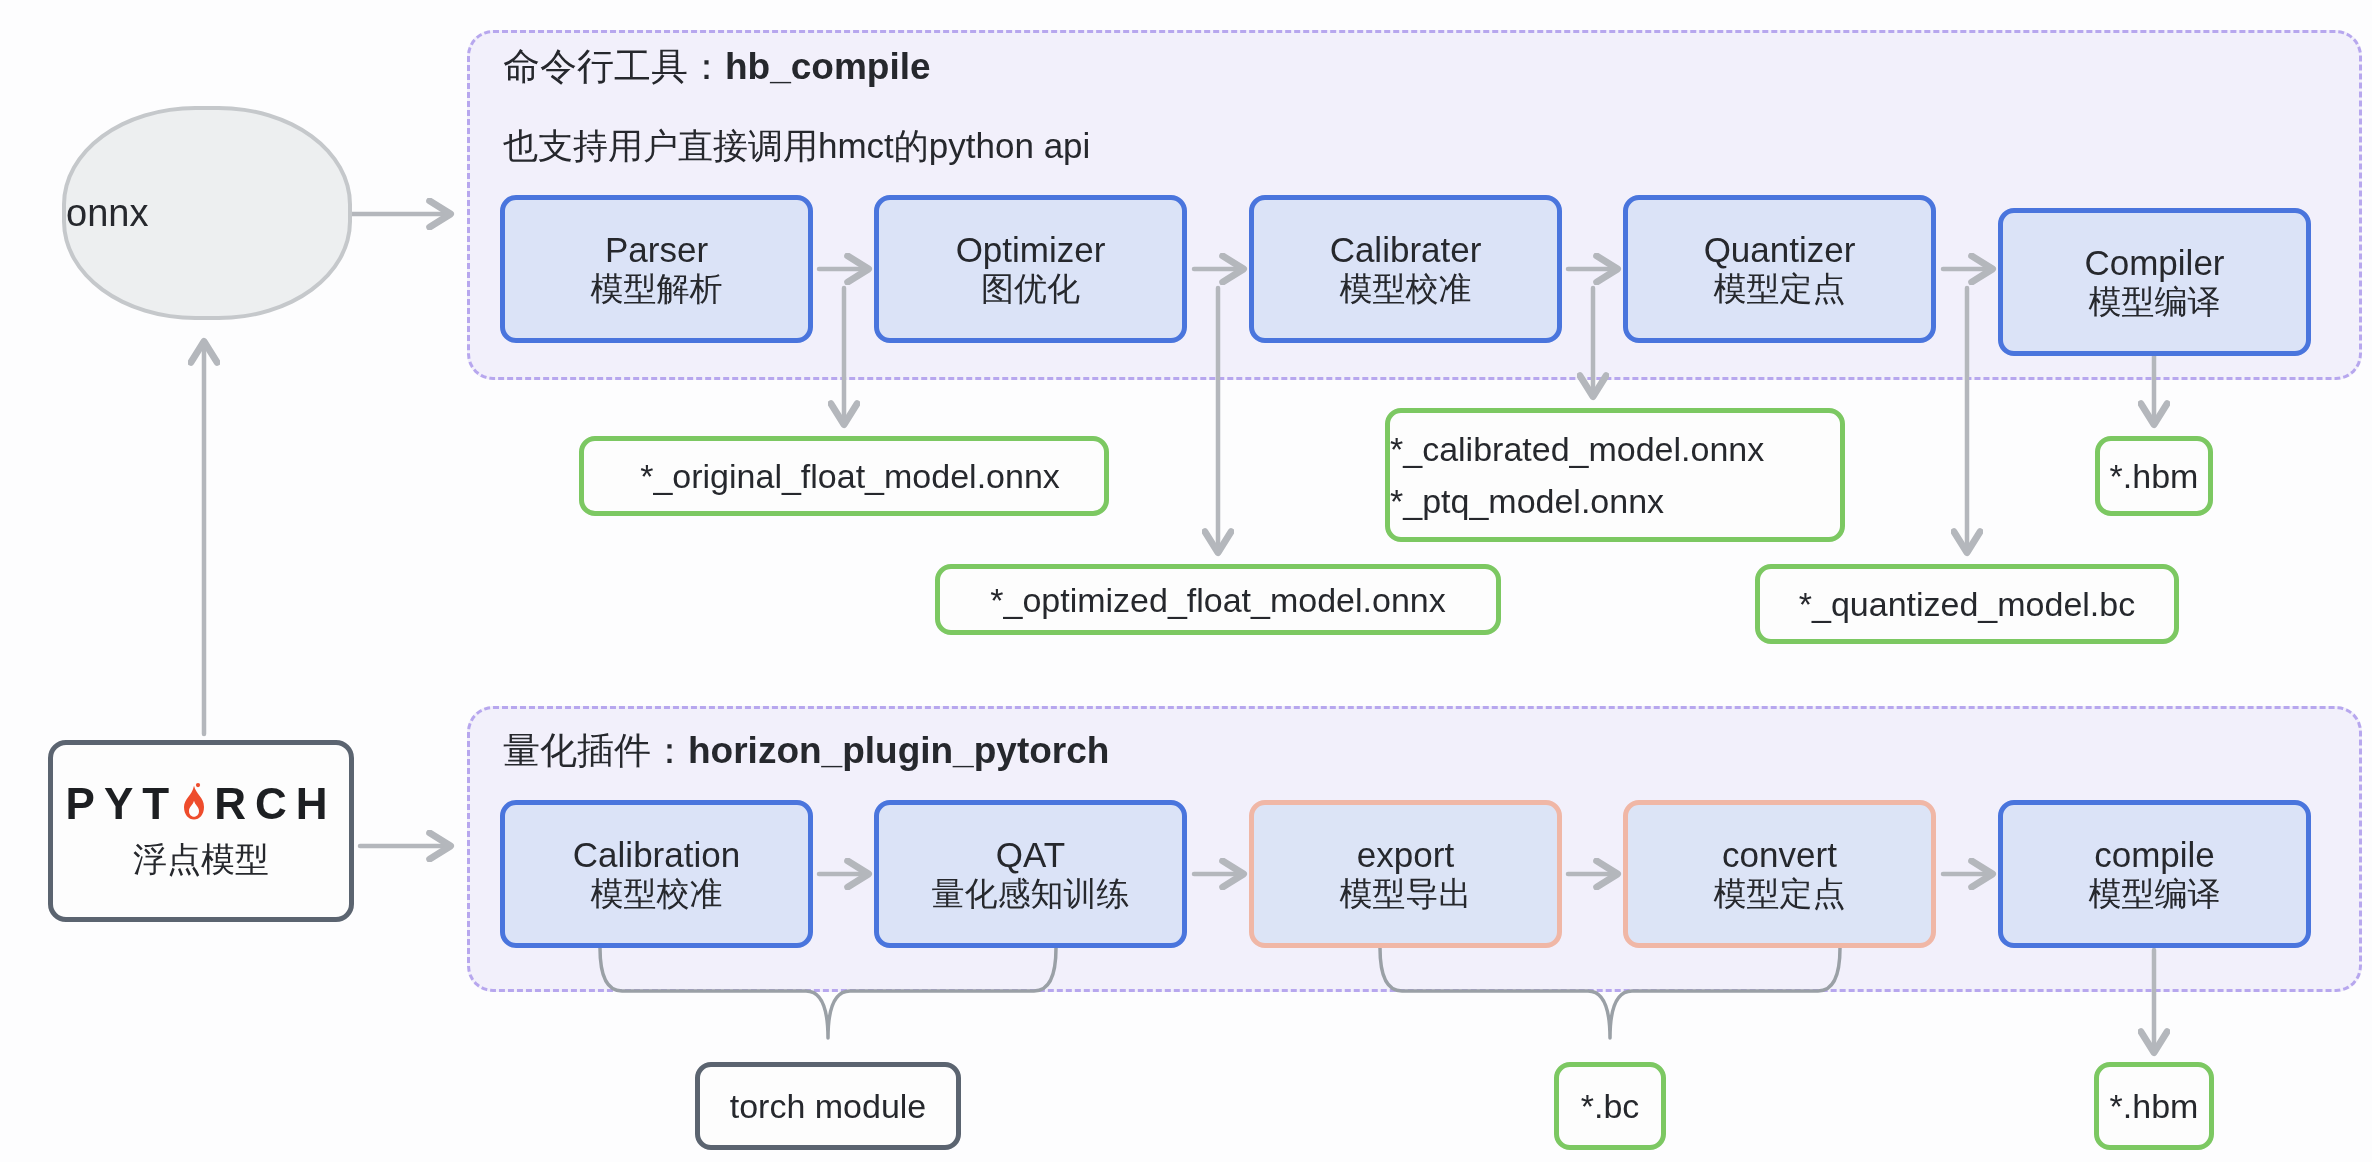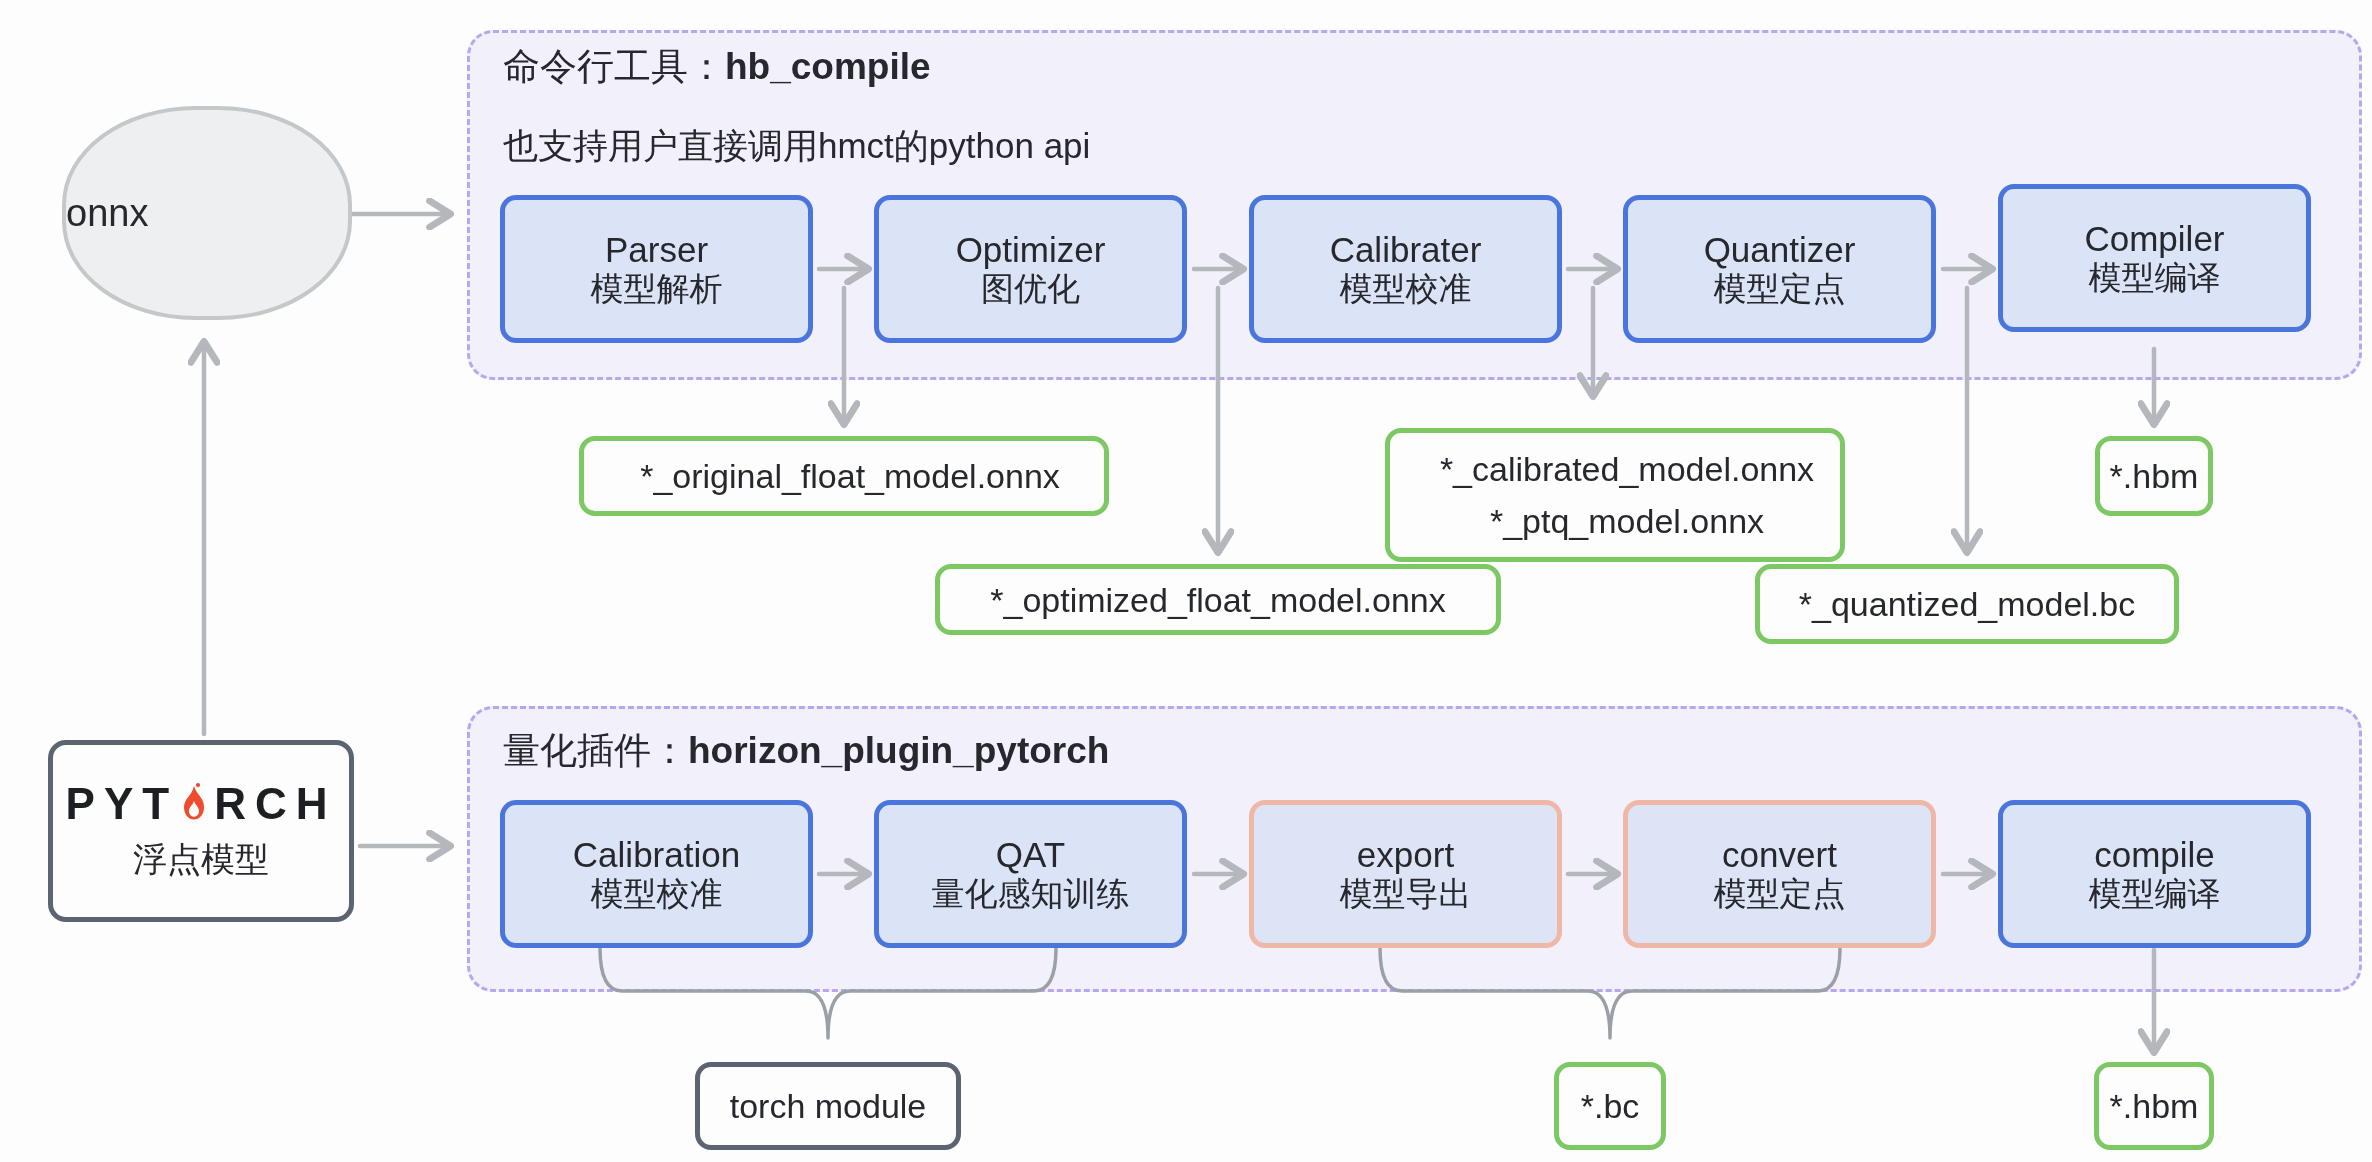--- a/index.html
+++ b/index.html
@@ -31,21 +31,21 @@
     gap:4px;background:var(--blue-fill);border:5px solid var(--blue-border);
   }
   .stage.pink{background:var(--pink-fill);border-color:var(--pink-border);}
   .stage .en{font-size:35px;line-height:36px;}
   .stage .zh{font-size:33px;line-height:34px;}
   .out{
     position:absolute;background:var(--box-fill);border:5px solid var(--green-border);
     border-radius:16px;box-sizing:border-box;display:flex;flex-direction:column;
     justify-content:center;align-items:center;font-size:34px;line-height:52px;white-space:nowrap;
   }
-  .out.left-align{align-items:center;padding-left:24px;margin-top:20px;}
+  .out.left-align{align-items:flex-start;}
   .out.gray{border-color:var(--gray-border);border-width:5px;}
   .node-onnx{
     position:absolute;left:62px;top:106px;width:290px;height:214px;box-sizing:border-box;
     background:var(--onnx-fill);border:4px solid var(--onnx-border);border-radius:46%;
     display:flex;align-items:center;justify-content:flex-start;font-size:38px;
   }
   .node-pytorch{
     position:absolute;left:48px;top:740px;width:306px;height:182px;box-sizing:border-box;
     background:var(--box-fill);border:5px solid var(--gray-border);border-radius:18px;
     display:flex;flex-direction:column;align-items:center;justify-content:center;gap:8px;
@@ -127,21 +127,21 @@
     <div class="zh">图优化</div>
   </div>
   <div class="stage" style="left:1249px;top:195px;">
     <div class="en">Calibrater</div>
     <div class="zh">模型校准</div>
   </div>
   <div class="stage" style="left:1623px;top:195px;">
     <div class="en">Quantizer</div>
     <div class="zh">模型定点</div>
   </div>
-  <div class="stage" style="left:1998px;top:184px;">
+  <div class="stage" style="left:1998px;top:208px;">
     <div class="en">Compiler</div>
     <div class="zh">模型编译</div>
   </div>
 
   <div class="out" style="left:579px;top:436px;width:530px;height:80px;padding-left:12px;">
     <div>*_original_float_model.onnx</div>
   </div>
   <div class="out" style="left:935px;top:564px;width:566px;height:71px;">
     <div>*_optimized_float_model.onnx</div>
   </div>

